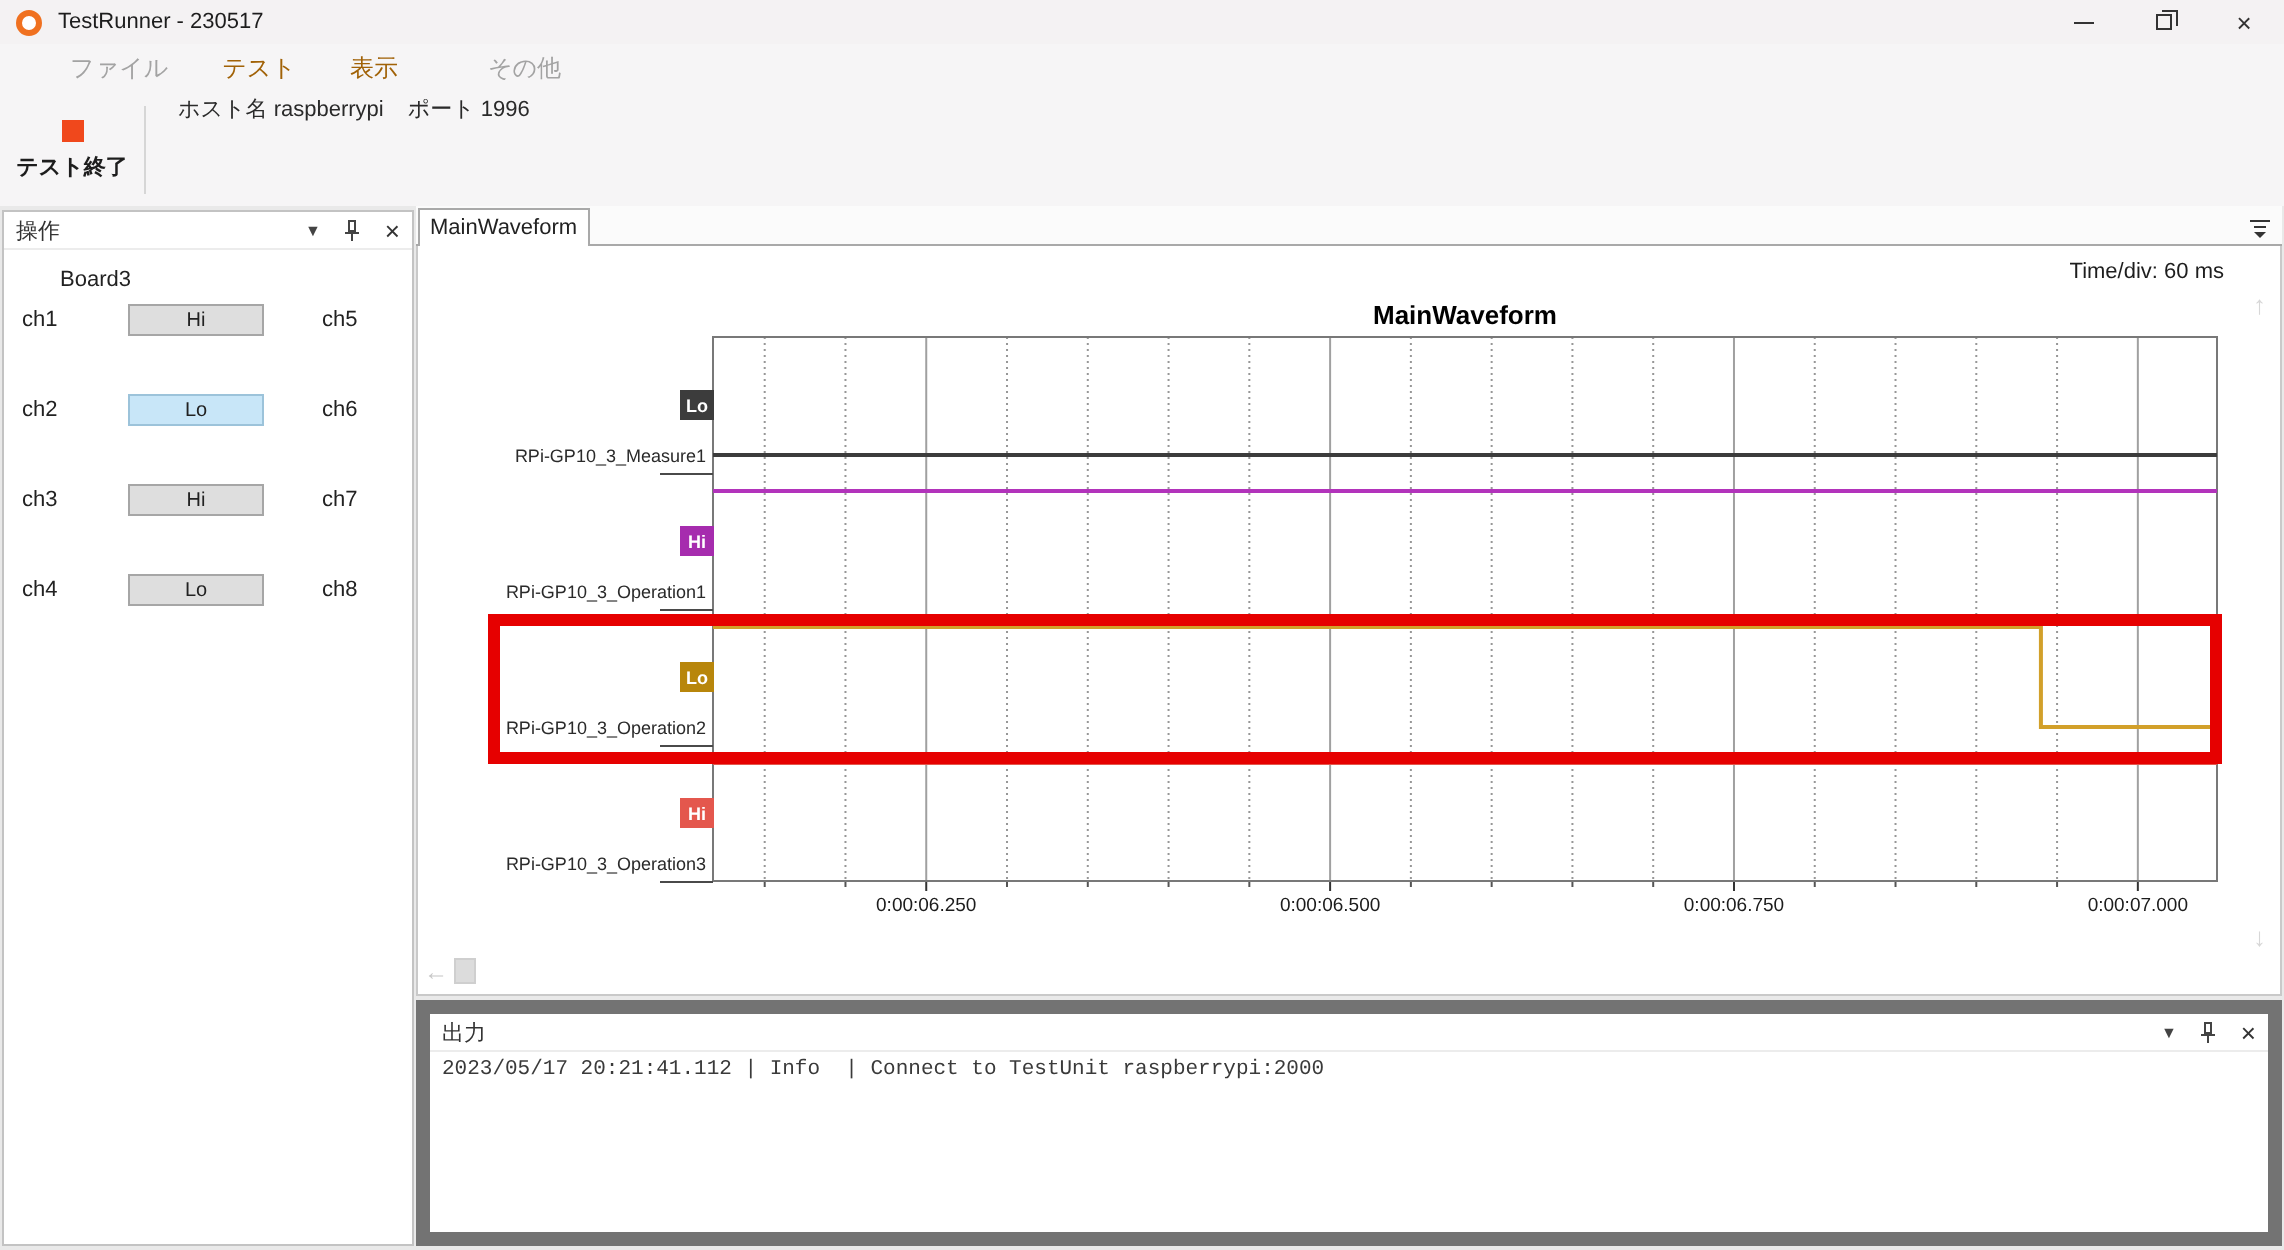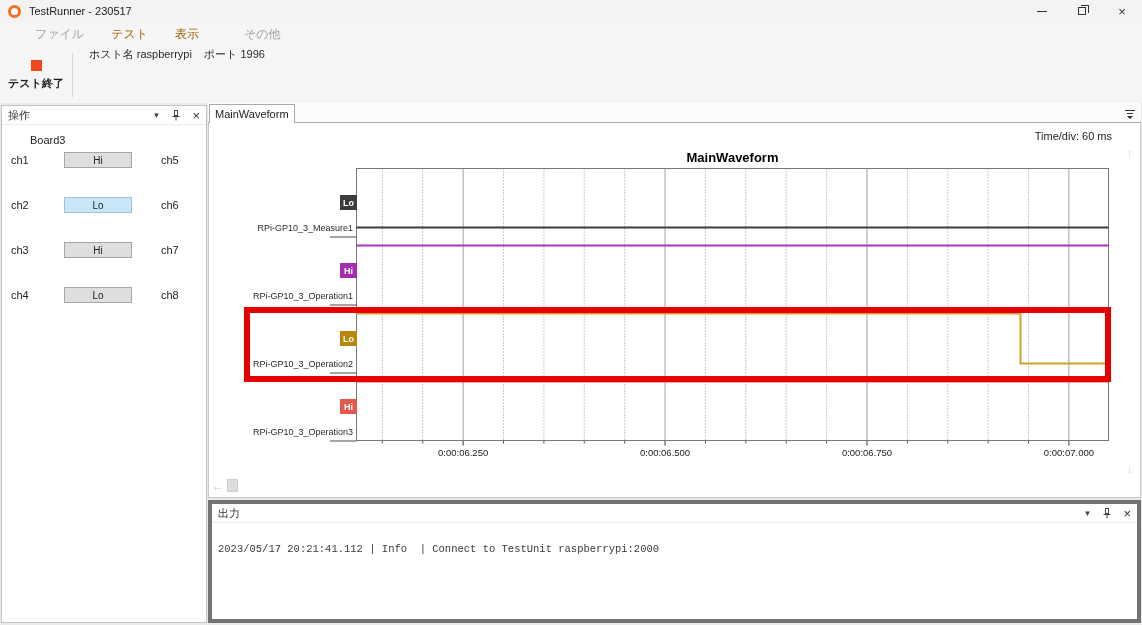--- a/index.html
+++ b/index.html
@@ -55,22 +55,22 @@
   .hl-rect { position:absolute; left:35px; top:184px; width:867px; height:75px; border:6px solid #e60000; z-index:5; }
   svg#chart { position:absolute; left:0; top:0; }
   svg text { font-family:"Liberation Sans","DejaVu Sans",sans-serif; }
   .scroll-up   { position:absolute; right:7px; top:22px; font-size:13px; color:#d7d7d7; }
   .scroll-down { position:absolute; right:7px; top:338px; font-size:13px; color:#d7d7d7; }
   .hscroll { position:absolute; left:3px; bottom:4px; height:15px; display:flex; align-items:center; }
   .scroll-left { font-size:12px; color:#c7c7c7; }
   .hthumb { width:11px; height:13px; background:#dcdcdc; border:1px solid #cfcfcf; margin-left:3px; }
 
   
-  .out-panel { position:absolute; left:208px; top:500px; width:933px; height:123px; background:#fff; border:4px solid #737373; }
-  .log-line { font-family:"Liberation Mono","DejaVu Sans Mono",monospace; font-size:10.5px; color:#3a3a3a; padding:3px 0 0 6px; white-space:pre;margin-top:17px; }
+  .out-panel { position:absolute; left:208px; top:500px; width:933px; height:123px; background:#fff; border:7px solid #737373; }
+  .log-line { font-family:"Liberation Mono","DejaVu Sans Mono",monospace; font-size:10.5px; color:#3a3a3a; padding:3px 0 0 6px; white-space:pre; }
 
   .pin-svg, .tabmenu-svg { display:block; }
 </style>
 </head>
 <body>
 
 <div class="titlebar">
   <span class="app-icon"></span>
   <span class="win-title">TestRunner - 230517</span>
   <div class="win-controls">

